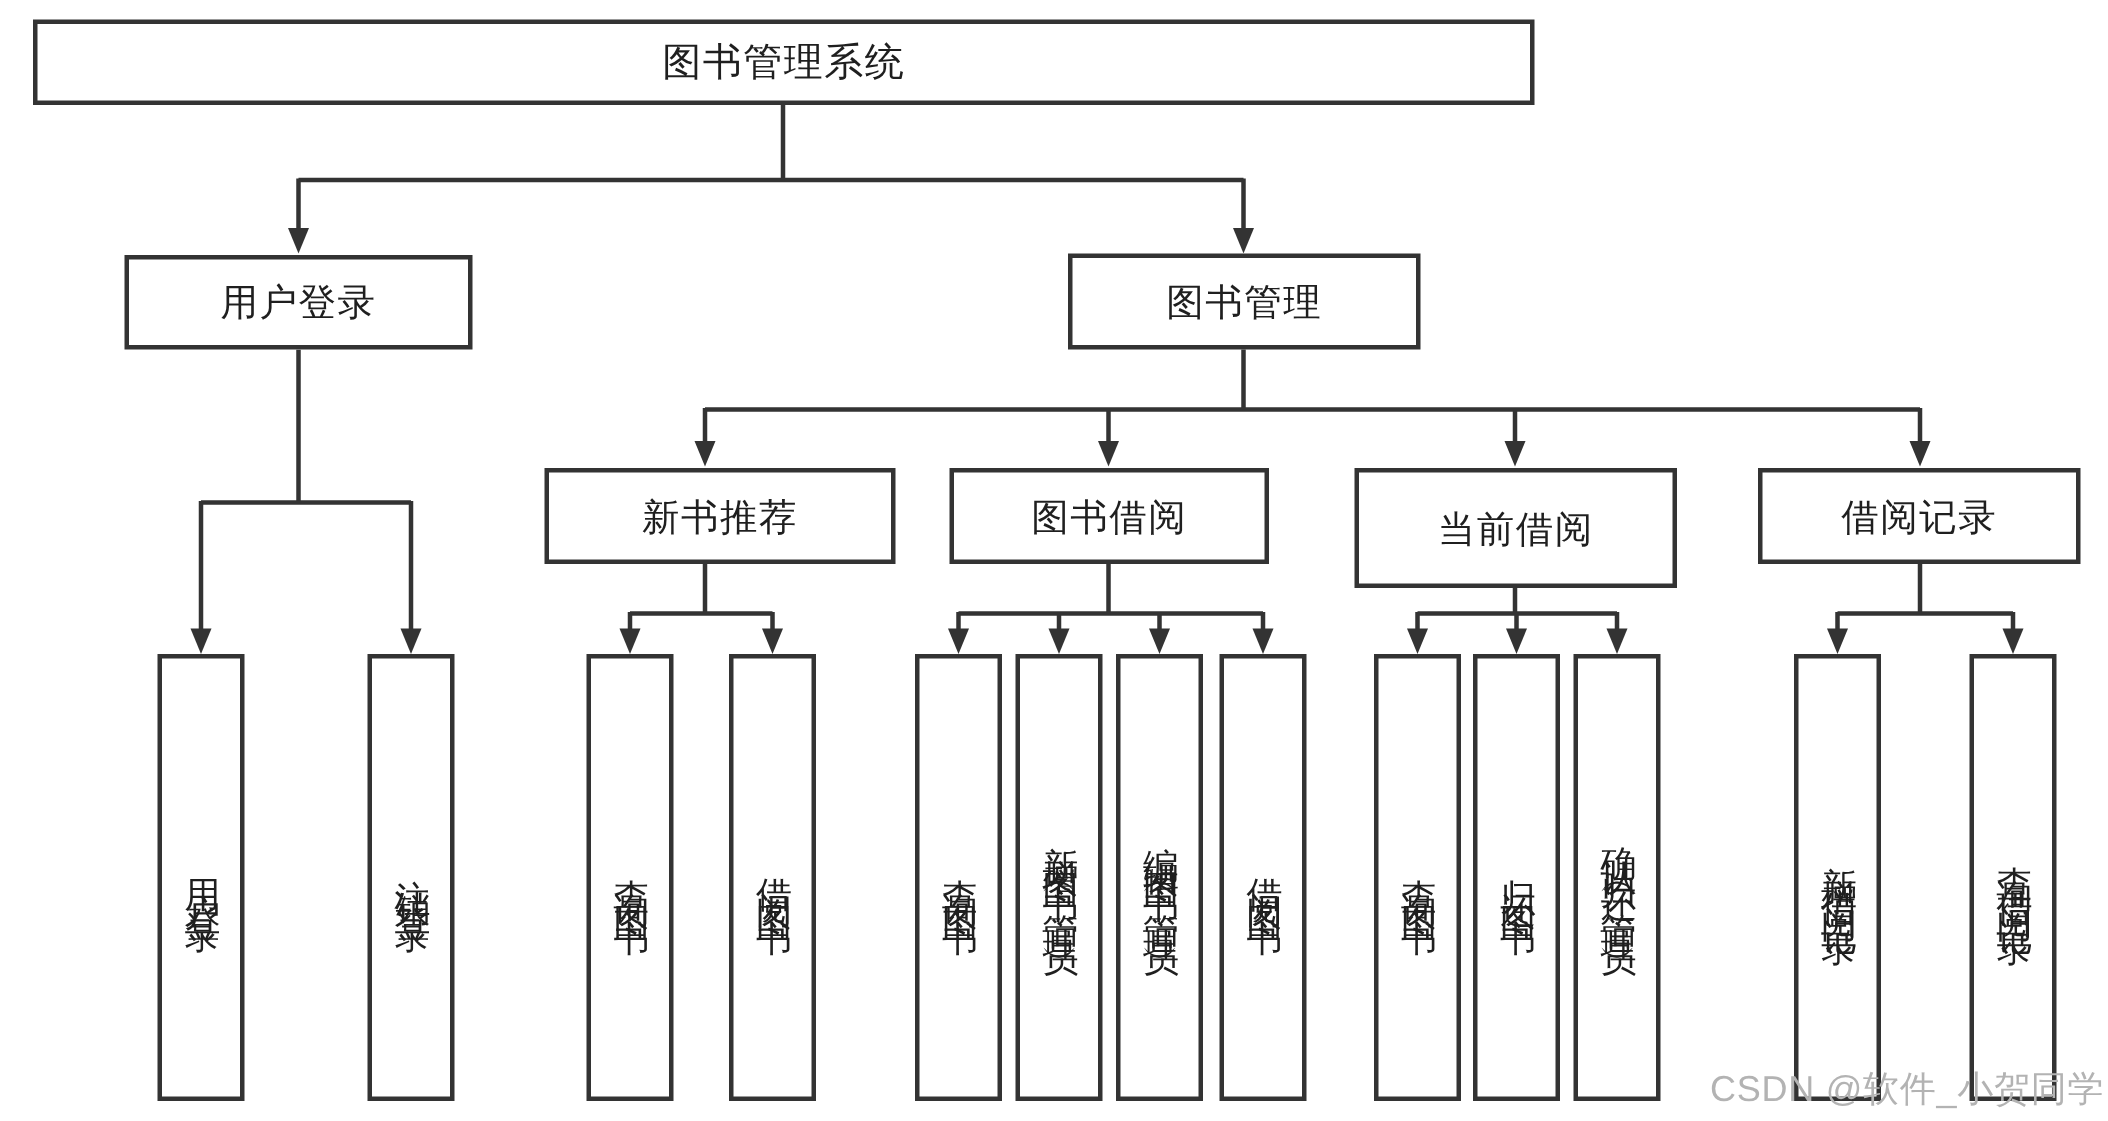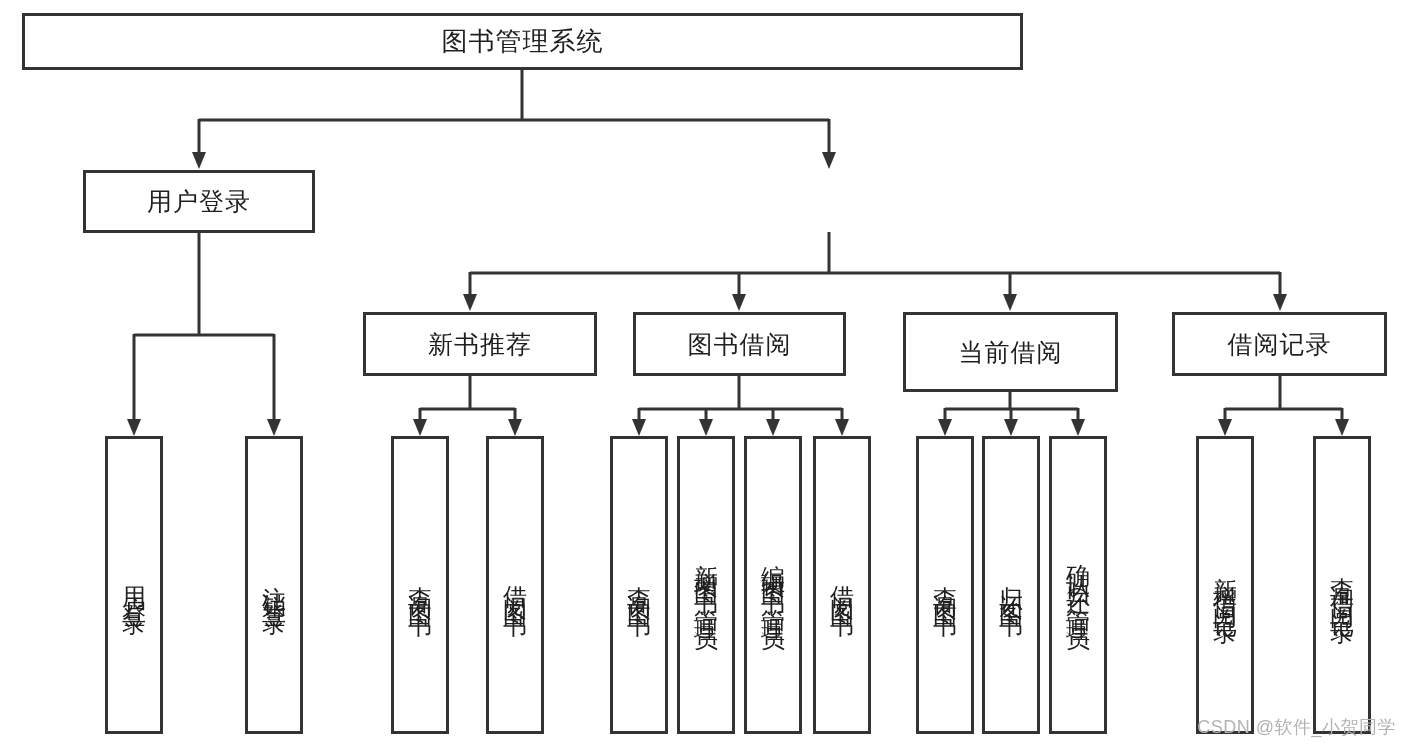--- a/index.html
+++ b/index.html
@@ -16,21 +16,21 @@
   }
   .root-label  { font-size:26px; letter-spacing:1px;text-align:right; }
   .node-label  { font-size:25px; letter-spacing:1px; }
   .leaf .vtext {
     writing-mode:vertical-lr; text-orientation:mixed;
     white-space:nowrap; font-size:24px; line-height:1;
     letter-spacing:9px; color:#1f1f1f;
   }
   .watermark {
     position:absolute; left:1140px; top:712px; width:256px;
-    text-align:right; font-size:18px; line-height:30px;
+    text-align:right; font-size:24px; line-height:30px;
     color:#b3b3b3; z-index:5; letter-spacing:0.5px; white-space:nowrap;
   }
 </style>
 </head>
 <body>
 
 <div class="canvas">
 
   <svg class="connectors" width="1405" height="747" viewBox="0 0 1405 747">
     <g stroke="#333333" stroke-width="3" fill="none">
@@ -64,20 +64,23 @@
       <polygon points="1335,419 1349,419 1342,436"></polygon>
     </g>
   </svg>
 
   <div class="box" style="left:22px; top:13px; width:1001px; height:57px;">
     <span class="root-label">图书管理系统</span>
   </div>
 
   <div class="box" style="left:83px; top:170px; width:232px; height:63px;">
     <span class="node-label">用户登录</span>
+  </div>
+  <div class="box" style="left:712px; top:169px; width:235px; height:64px;">
+    <span class="node-label">图书管理</span>
   </div>
 
   <div class="box" style="left:363px; top:312px; width:234px; height:64px;">
     <span class="node-label">新书推荐</span>
   </div>
   <div class="box" style="left:633px; top:312px; width:213px; height:64px;">
     <span class="node-label">图书借阅</span>
   </div>
   <div class="box" style="left:903px; top:312px; width:215px; height:80px;">
     <span class="node-label">当前借阅</span>

